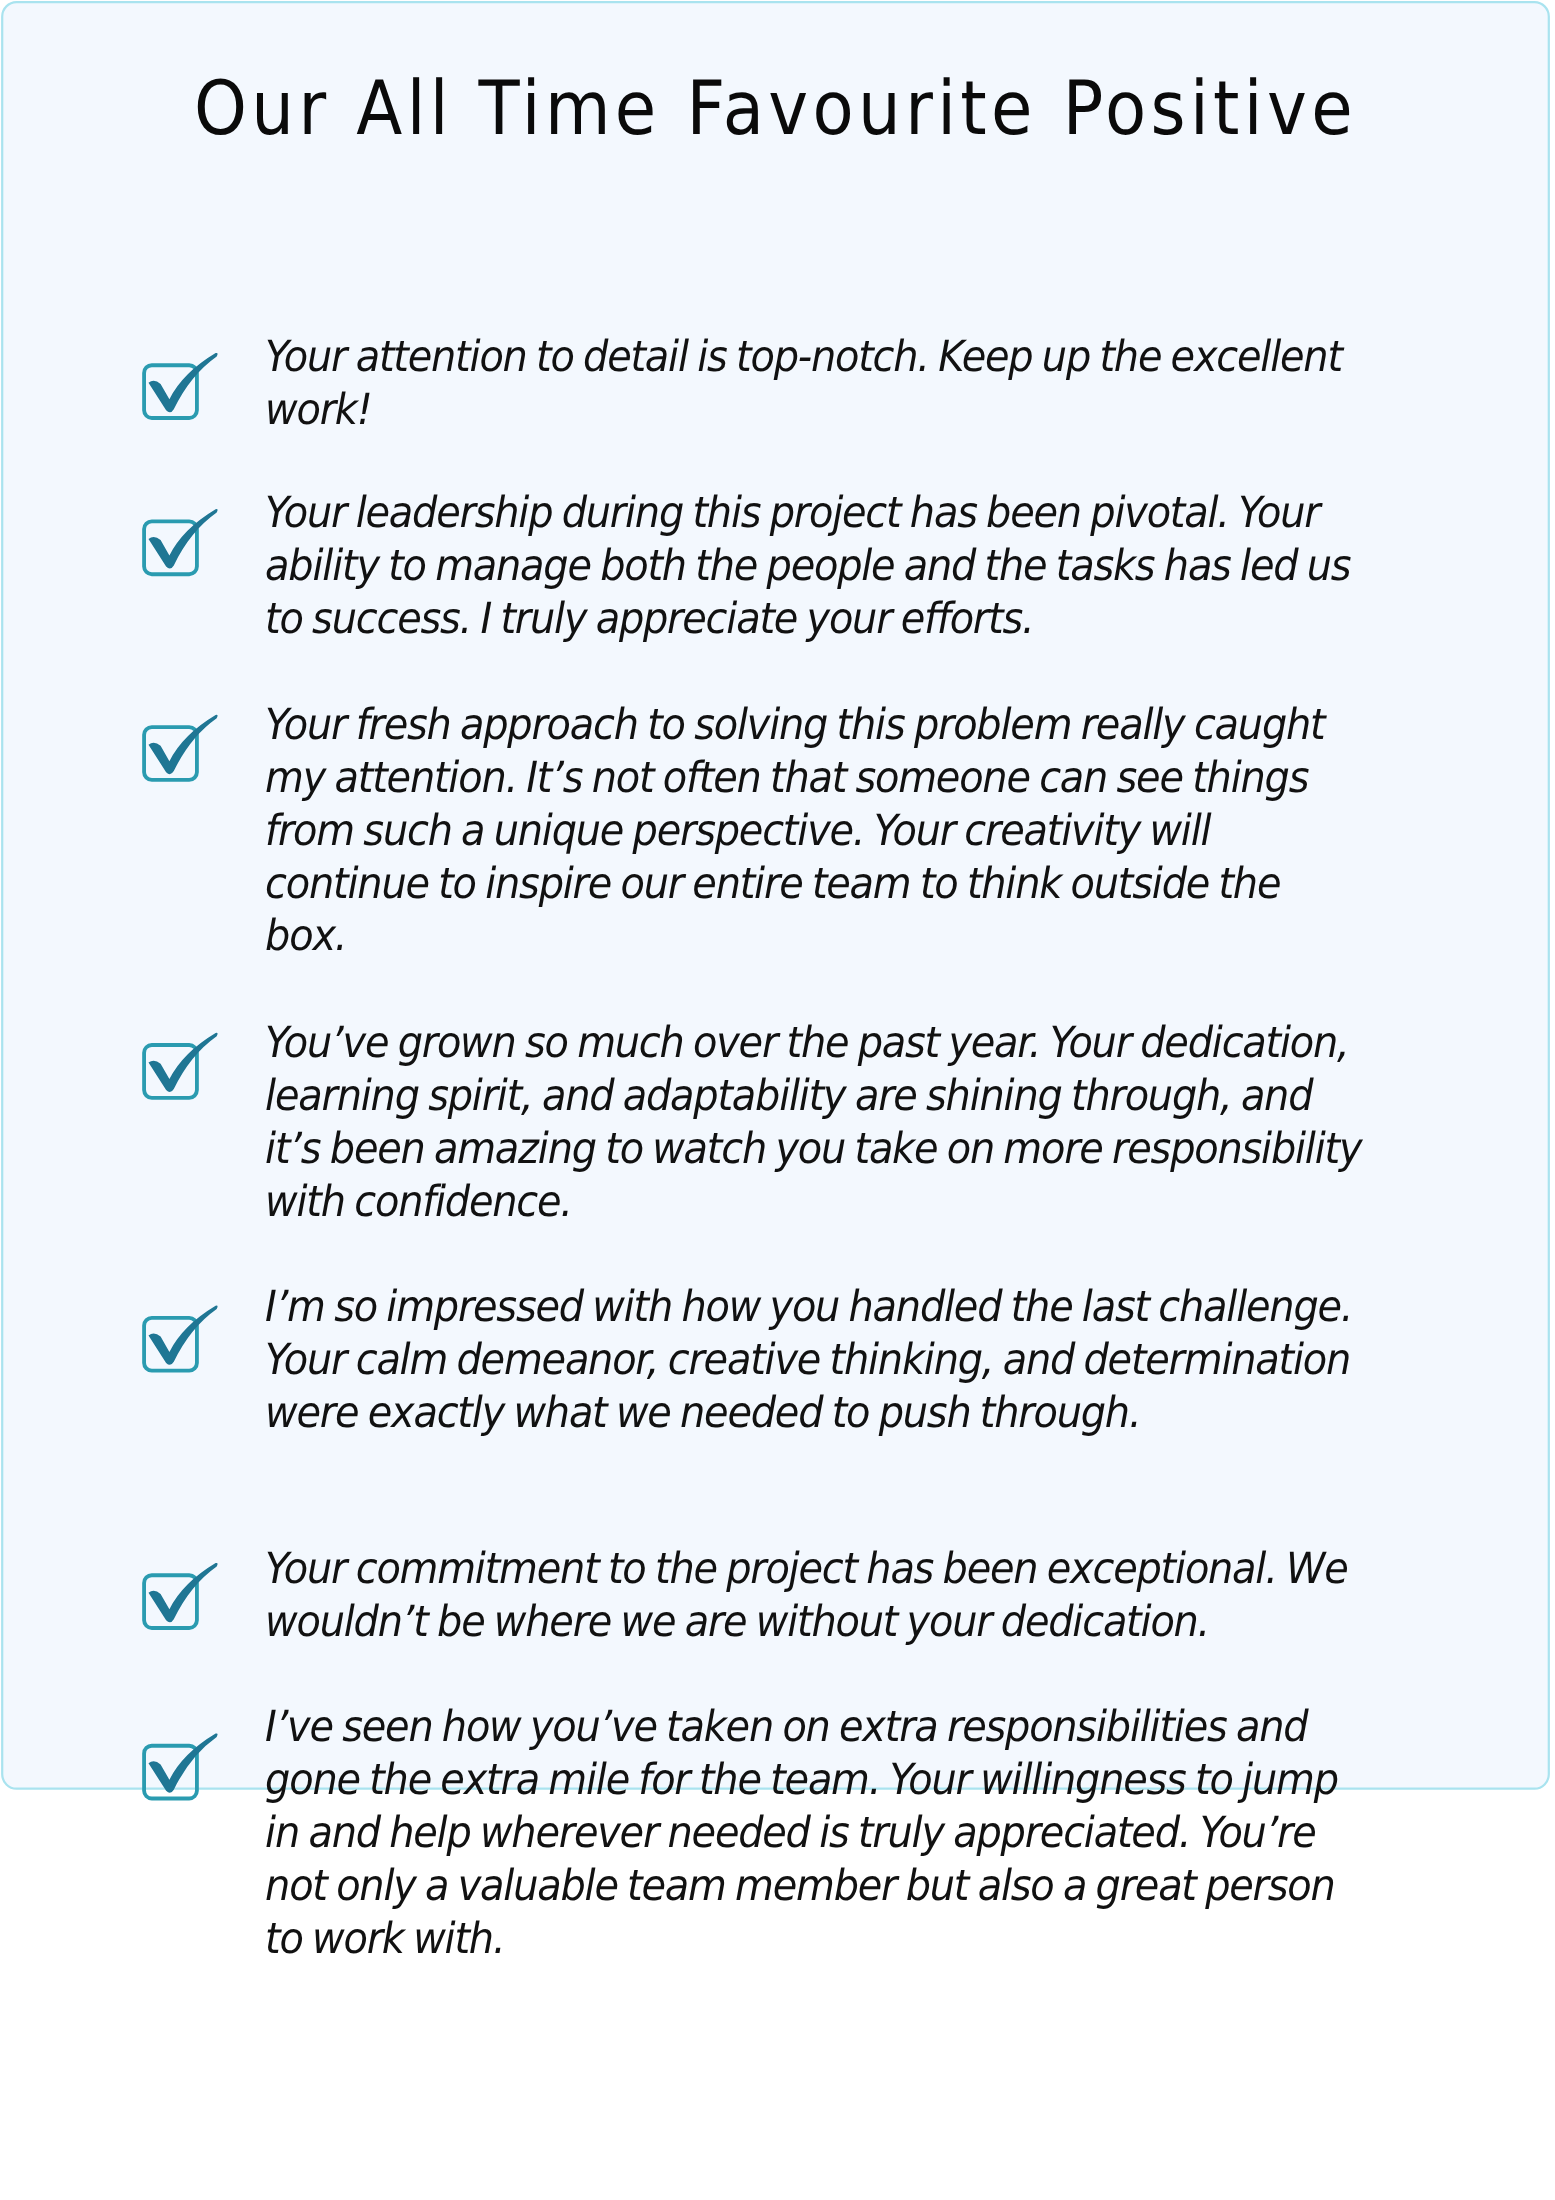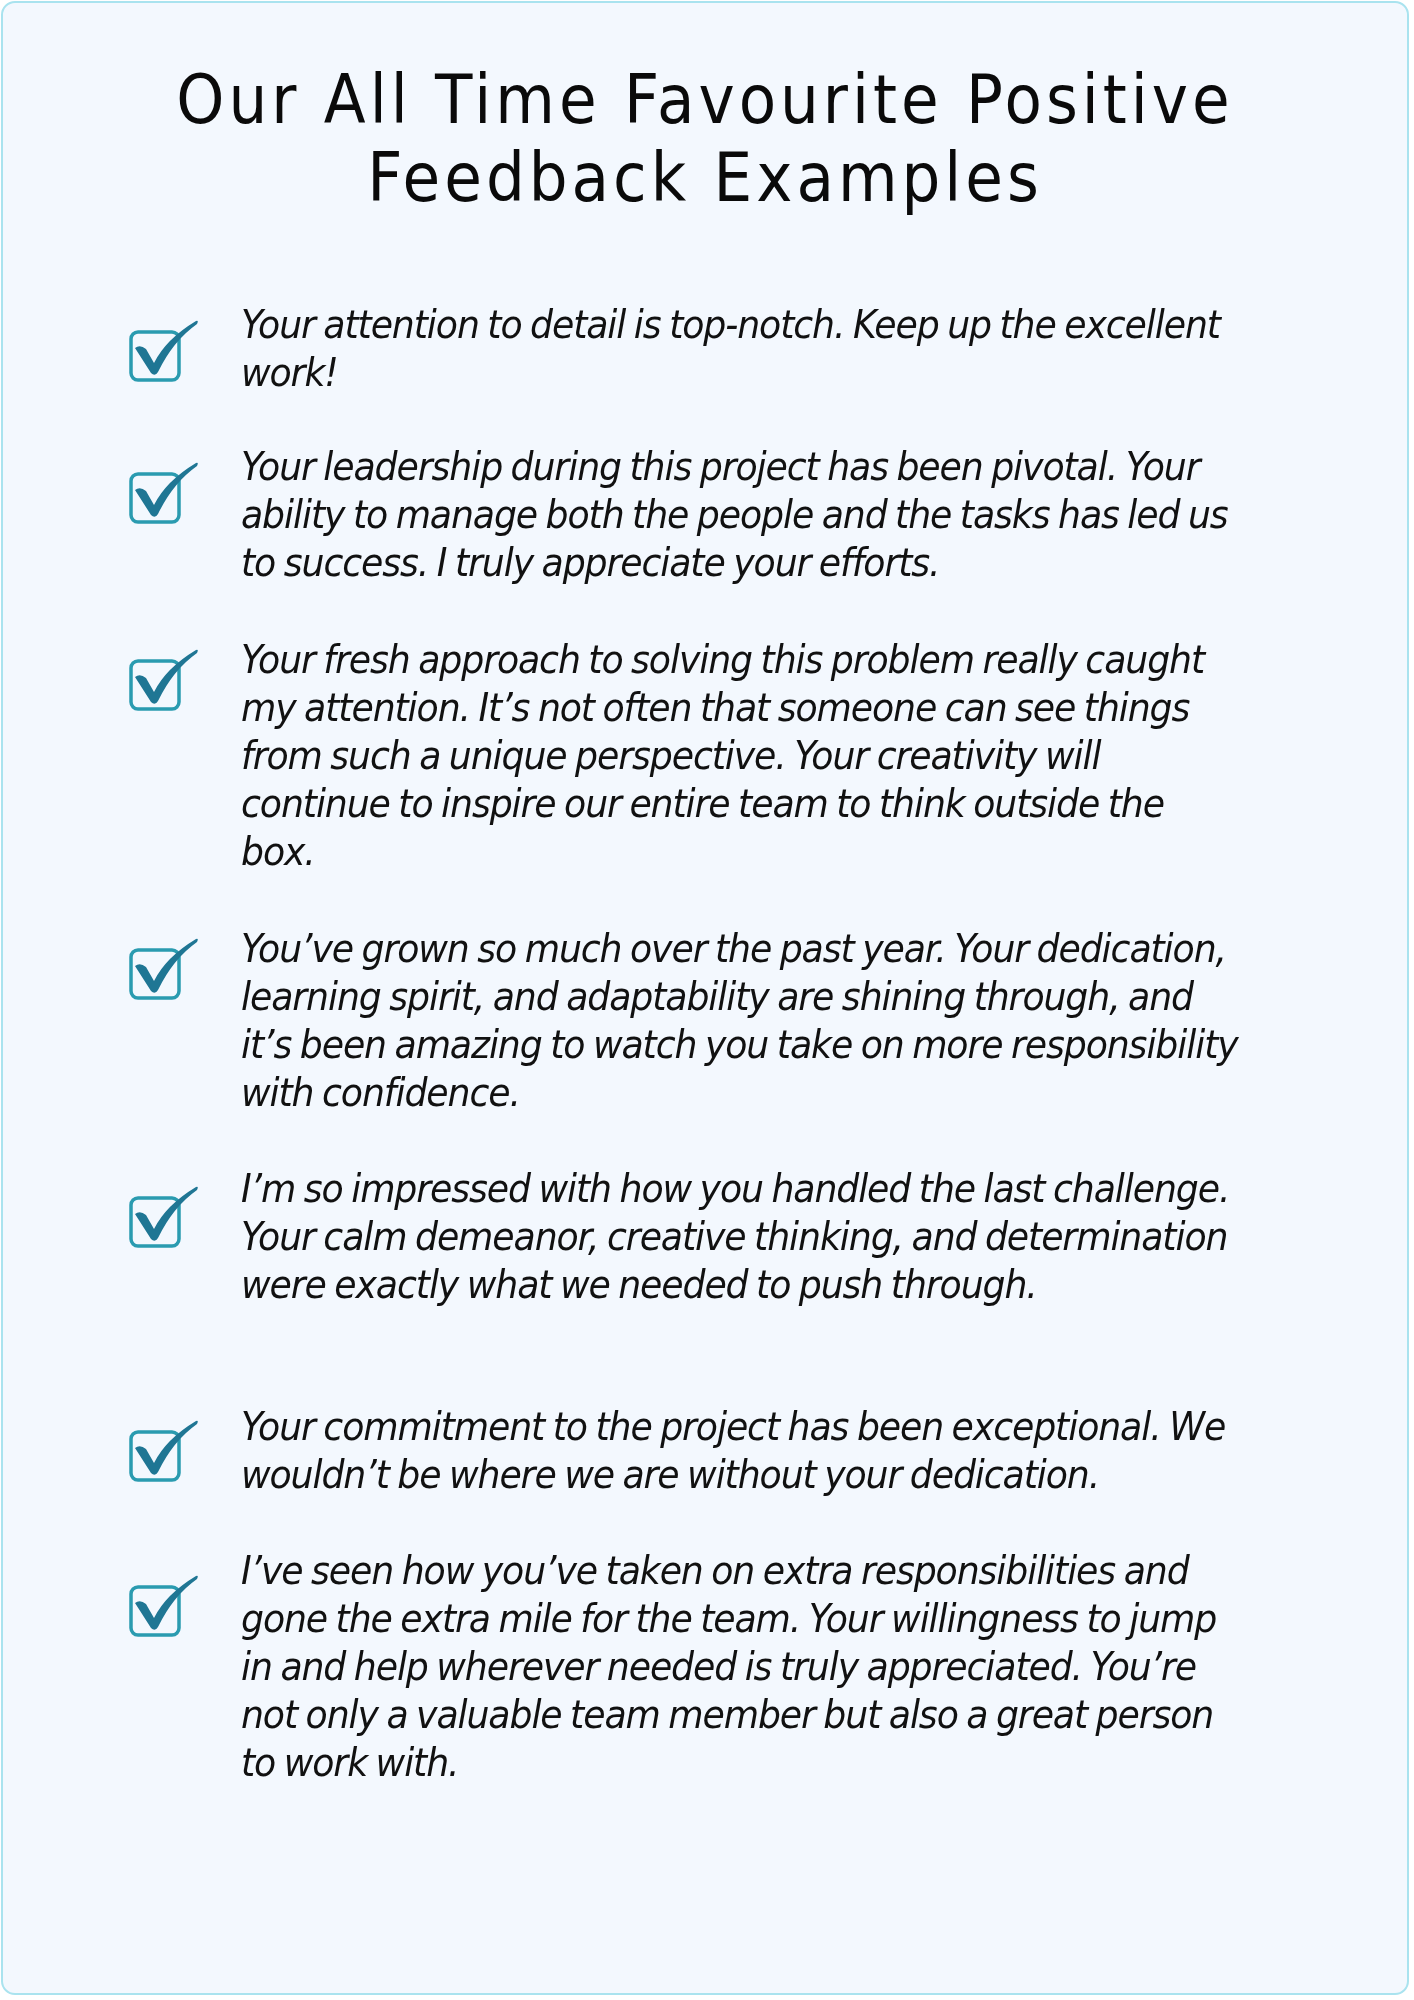--- a/index.html
+++ b/index.html
@@ -8,21 +8,21 @@
       width: 1414px;
       height: 2000px;
       background: #ffffff;
       overflow: hidden;
     }
     .page {
       position: absolute;
       left: 1px;
       top: 1px;
       width: 1408px;
-      height: 1994px;
+      height: 1626px;
       background: #f3f8fe;
       border: 2px solid #a9e3ef;
       border-radius: 14px;
       box-sizing: border-box;
     }
     .title {
       position: absolute;
       left: 0;
       top: 58px;
       width: 100%;
@@ -69,21 +69,20 @@
       transform-origin: left top;
       margin: 0;
     }
   </style>
 </head>
 <body>
 
 <div class="page">
   <h1 class="title">
     <span>Our All Time Favourite Positive</span>
-    <span>Feedback Examples</span>
   </h1>
 
   <div class="list">
 
     <div class="item" style="top:298px;">
       <svg class="check" viewBox="0 0 72 72" style="top:16px;">
         <rect x="3" y="15" width="48" height="48" rx="7" fill="none" stroke="#2a9bb0" stroke-width="3.5"></rect>
         <path d="M7 31 Q12 27 18 32 L26 46 Q38 22 68 4 Q71 3 69 7 Q45 24 30 55 Q27 60 23 56 Z" fill="#1f7694"></path>
       </svg>
       <p class="text">Your attention to detail is top-notch. Keep up the excellent work!</p>

